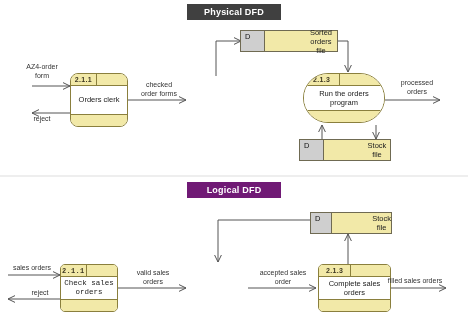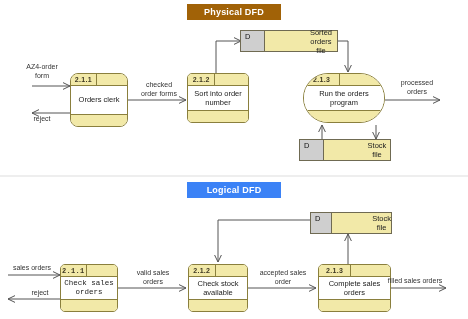--- a/index.html
+++ b/index.html
@@ -14,22 +14,22 @@
   .layer{position:absolute;left:0;top:0;width:468px;height:319px;}
 
   
   .badge{
     position:absolute;
     display:flex;align-items:center;justify-content:center;
     font-size:9px;font-weight:bold;color:#ffffff;
     letter-spacing:0.2px;
     height:16px;
   }
-  .badge.physical{background:#a16207;left:187px;top:4px;width:94px;}
-  .badge.logical{background:#3b82f6;left:187px;top:182px;width:94px;}
+  .badge.physical{background:#404040;left:187px;top:4px;width:94px;}
+  .badge.logical{background:#701a75;left:187px;top:182px;width:94px;}
 
   
   .process{
     position:absolute;
     box-sizing:border-box;
     border:1px solid #8a7f3d;
     border-radius:5px;
     background:#ffffff;
     overflow:hidden;
     display:flex;flex-direction:column;
@@ -165,29 +165,20 @@
 
   <div class="process" style="left:70px;top:73px;width:58px;height:54px;border-radius:8px;">
     <div class="p-top">
       <div class="p-id">2.1.1</div>
       <div class="p-id-rest"></div>
     </div>
     <div class="p-mid">Orders clerk</div>
     <div class="p-bot"></div>
   </div>
 
-  <div class="process" style="left:187px;top:73px;width:62px;height:50px;">
-    <div class="p-top">
-      <div class="p-id">2.1.2</div>
-      <div class="p-id-rest"></div>
-    </div>
-    <div class="p-mid">Sort into order
-number</div>
-    <div class="p-bot"></div>
-  </div>
 
   <div class="process" style="left:303px;top:73px;width:82px;height:50px;border-radius:25px;">
     <div class="p-top">
       <div class="p-id">2.1.3</div>
       <div class="p-id-rest"></div>
     </div>
     <div class="p-mid">Run the orders program</div>
     <div class="p-bot"></div>
   </div>
 
@@ -209,29 +200,20 @@
   <div class="process" style="left:60px;top:264px;width:58px;height:48px;font-family:Liberation Mono, monospace;">
     <div class="p-top">
       <div class="p-id">2.1.1</div>
       <div class="p-id-rest"></div>
     </div>
     <div class="p-mid">Check sales
 orders</div>
     <div class="p-bot"></div>
   </div>
 
-  <div class="process" style="left:188px;top:264px;width:60px;height:48px;">
-    <div class="p-top">
-      <div class="p-id">2.1.2</div>
-      <div class="p-id-rest"></div>
-    </div>
-    <div class="p-mid">Check stock
-available</div>
-    <div class="p-bot"></div>
-  </div>
 
   <div class="process" style="left:318px;top:264px;width:73px;height:48px;">
     <div class="p-top">
       <div class="p-id">2.1.3</div>
       <div class="p-id-rest"></div>
     </div>
     <div class="p-mid">Complete sales
 orders</div>
     <div class="p-bot"></div>
   </div>

